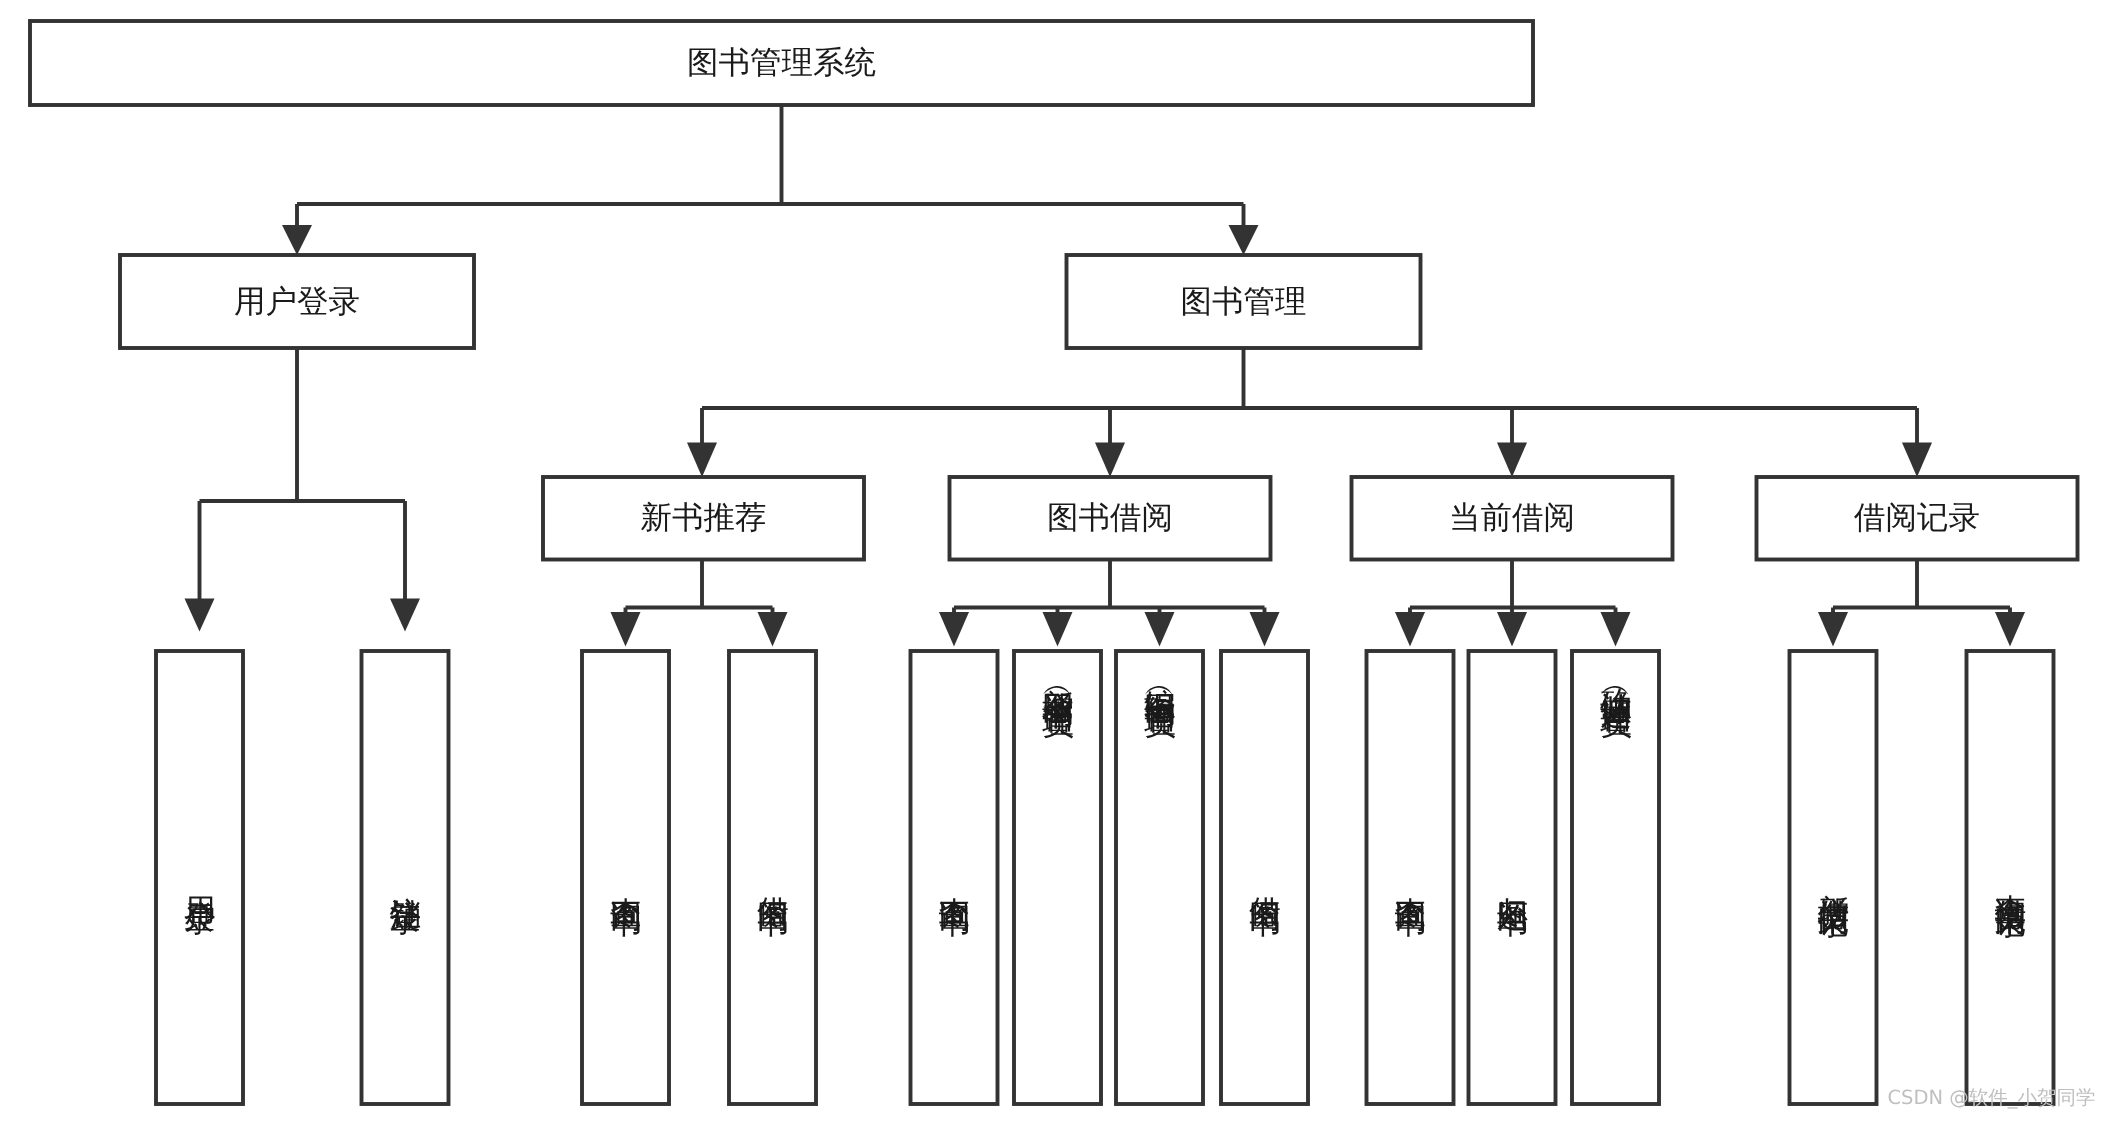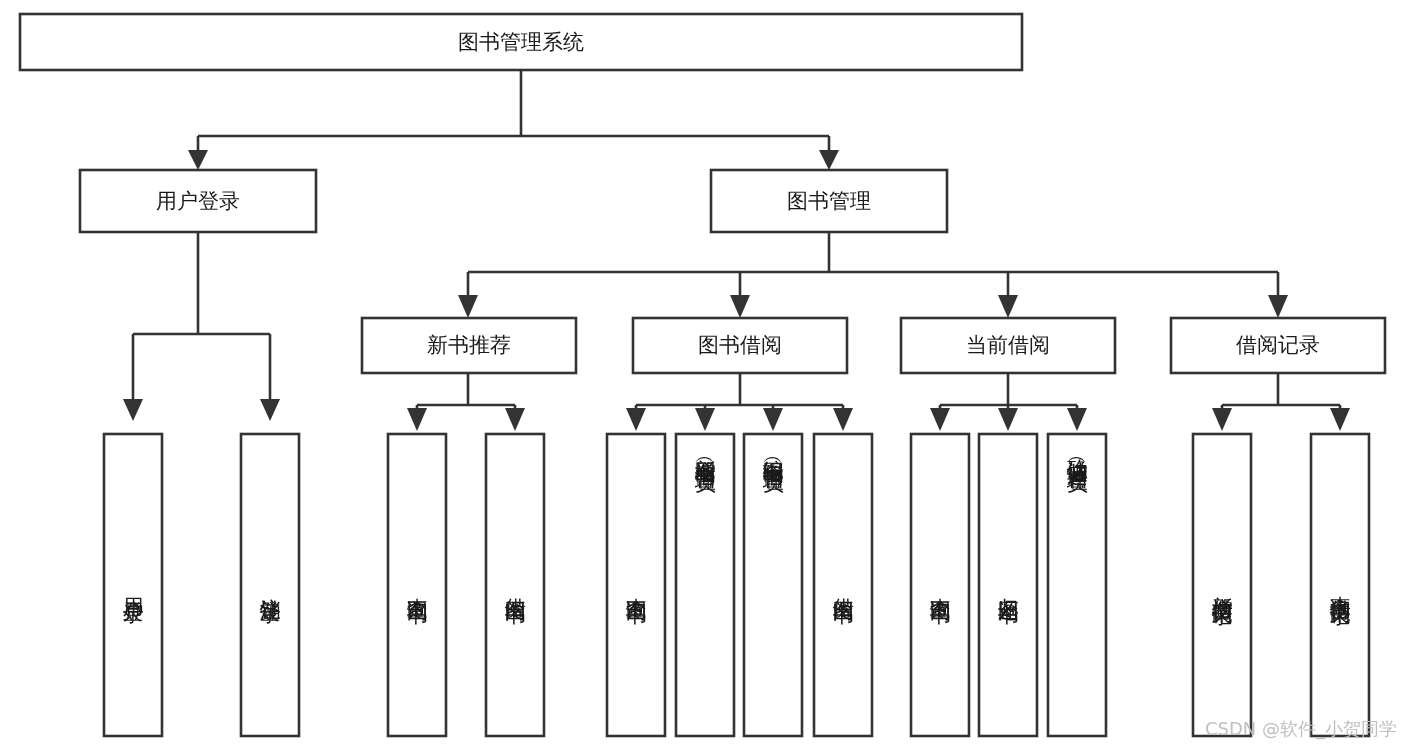--- a/index.html
+++ b/index.html
@@ -66,21 +66,21 @@
     pointer-events: none;
   }
   .vlabel.top-aligned {
     justify-content: flex-start;
   }
   #watermark {
     position: absolute;
     right: 8px;
     bottom: 6px;
     font-family: "DejaVu Sans", "Liberation Sans", sans-serif;
-    font-size: 18px;
+    font-size: 13px;
     color: #bfbfbf;
     white-space: nowrap;
     user-select: none;
   }
 </style>
 </head>
 <body>
 
 <div id="diagram-root">
 

